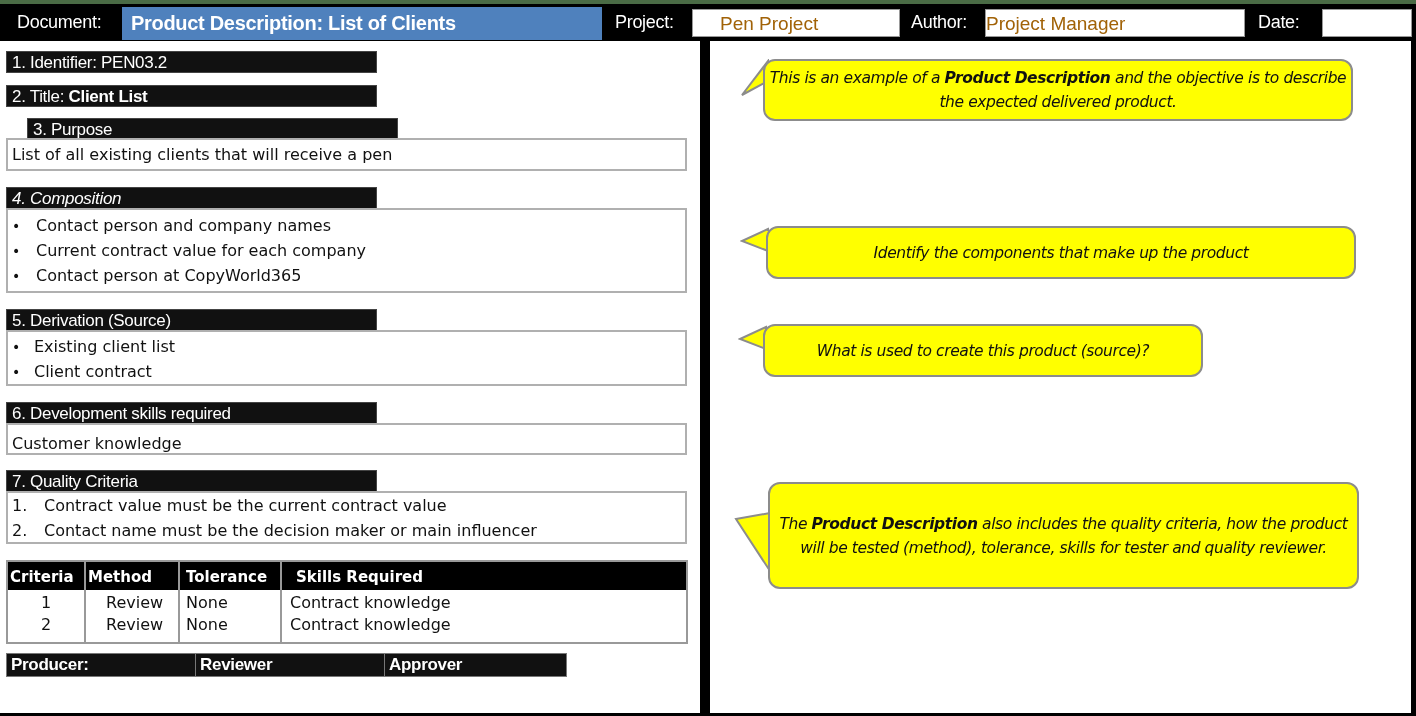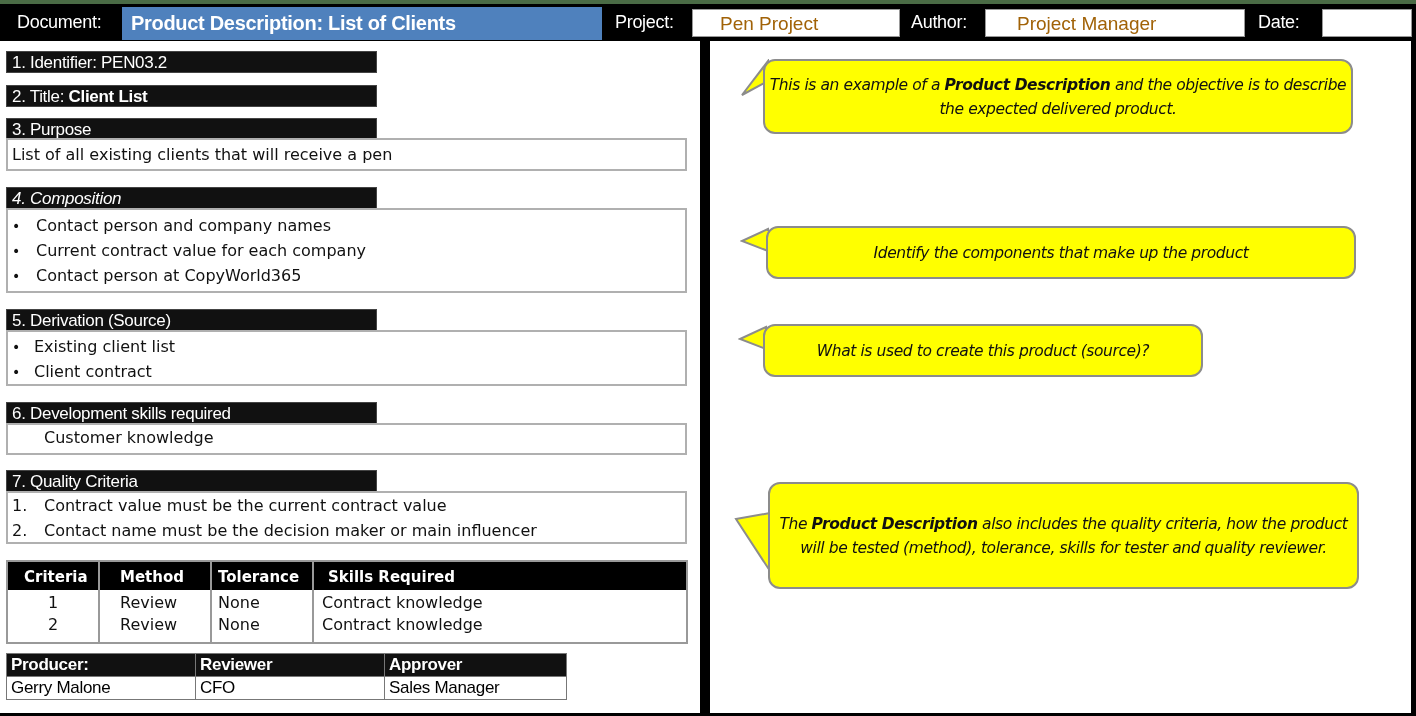--- a/index.html
+++ b/index.html
@@ -42,69 +42,69 @@
 <body>
 
 <div class="topstrip"></div>
 
 <div class="header">
   <span class="hlabel" style="left:17px;">Document:</span>
   <div class="doc-title">Product Description: List of Clients</div>
   <span class="hlabel" style="left:615px;">Project:</span>
   <div class="hbox" style="left:692px; width:208px; padding-left:27px;">Pen Project</div>
   <span class="hlabel" style="left:911px;">Author:</span>
-  <div class="hbox" style="left:985px; width:260px; padding-left:31px;">Project Manager</div>
+  <div class="hbox" style="left:985px; width:260px; ">Project Manager</div>
   <span class="hlabel" style="left:1258px;">Date:</span>
   <div class="hbox" style="left:1322px; width:90px;"></div>
 </div>
 
 <div class="left-panel">
 
   <div class="sec-head" style="top:10px;">
     <span>1. Identifier: </span><span>PEN03.2</span>
   </div>
 
   <div class="sec-head" style="top:44px;">
     <span>2. Title: </span><b>Client List</b>
   </div>
 
-  <div class="sec-head" style="top:77px;">3. Purpose</div>
+  <div class="sec-head" style="top:77px;margin-left:21px;">3. Purpose</div>
   <div class="sec-box" style="top:97px; height:33px;">
     <div class="line" style="padding-top:2px;">List of all existing clients that will receive a pen</div>
   </div>
 
   <div class="sec-head" style="top:146px;font-style:italic;">4. Composition</div>
   <div class="sec-box" style="top:167px; height:85px; padding-top:3px;">
     <div class="line"><span class="bullet">•</span><span>Contact person and company names</span></div>
     <div class="line"><span class="bullet">•</span><span>Current contract value for each company</span></div>
     <div class="line"><span class="bullet">•</span><span>Contact person at CopyWorld365</span></div>
   </div>
 
   <div class="sec-head" style="top:268px;">5. Derivation (Source)</div>
   <div class="sec-box" style="top:289px; height:56px; padding-top:2px;">
     <div class="line"><span class="bullet" style="width:22px;">•</span><span>Existing client list</span></div>
     <div class="line"><span class="bullet" style="width:22px;">•</span><span>Client contract</span></div>
   </div>
 
   <div class="sec-head" style="top:361px;">6. Development skills required</div>
   <div class="sec-box" style="top:382px; height:32px;">
-    <div class="line" style="padding-top:0;margin-left:32px;">Customer knowledge</div>
+    <div class="line" style="padding-top:6px;">Customer knowledge</div>
   </div>
 
   <div class="sec-head" style="top:429px;">7. Quality Criteria</div>
   <div class="sec-box" style="top:450px; height:53px;">
     <div class="line"><span class="num">1.</span><span>Contract value must be the current contract value</span></div>
     <div class="line"><span class="num">2.</span><span>Contact name must be the decision maker or main influencer</span></div>
   </div>
 
   <table class="qtab">
     <tbody>
         <tr>
-      <th style="width:68px; padding-left:16px;">Criteria</th>
-      <th style="width:84px; padding-left:20px;">Method</th>
+      <th style="width:68px; padding-left:2px;">Criteria</th>
+      <th style="width:84px; padding-left:2px;">Method</th>
       <th style="width:88px;">Tolerance</th>
       <th style="padding-left:14px;">Skills Required</th>
     </tr>
     <tr>
       <td style="text-align:center;">
         <div class="cell-line">1</div>
         <div class="cell-line">2</div>
       </td>
       <td style="padding-left:20px;">
         <div class="cell-line">Review</div>
@@ -122,36 +122,31 @@
   </tbody>
     </table>
 
   <table class="sign">
     <tbody>
         <tr>
       <th style="width:180px;">Producer:</th>
       <th style="width:180px;">Reviewer</th>
       <th>Approver</th>
     </tr>
-    <tr>
-      <td>Gerry Malone</td>
-      <td>CFO</td>
-      <td>Sales Manager</td>
-    </tr>
   </tbody>
     </table>
 </div>
 
 <div class="right-panel">
 
   <svg class="tail" style="left:30px; top:18px;" width="30" height="40">
     <polygon points="28,2 28,22 2,36" fill="#ffff00" stroke="#8c8c8c" stroke-width="2"></polygon>
     <rect x="26" y="4" width="6" height="18" fill="#ffff00"></rect>
   </svg>
-  <div class="callout" style="left:53px; top:18px; width:590px; height:75px;">
+  <div class="callout" style="left:53px; top:18px; width:590px; height:62px;">
     <span><span>This is an example of a </span><b>Product Description</b><span> and the objective is to describe the expected delivered product.</span></span>
   </div>
 
   <svg class="tail" style="left:30px; top:186px;" width="30" height="30">
     <polygon points="28,2 2,14 28,24" fill="#ffff00" stroke="#8c8c8c" stroke-width="2"></polygon>
     <rect x="26" y="4" width="6" height="18" fill="#ffff00"></rect>
   </svg>
   <div class="callout" style="left:56px; top:185px; width:590px; height:53px;">
     <span>Identify the components that make up the product</span>
   </div>

